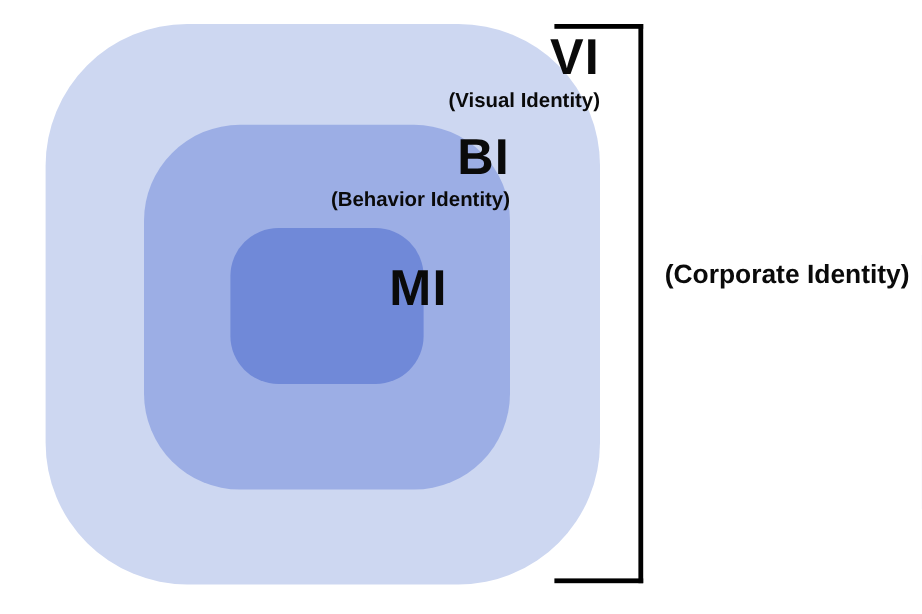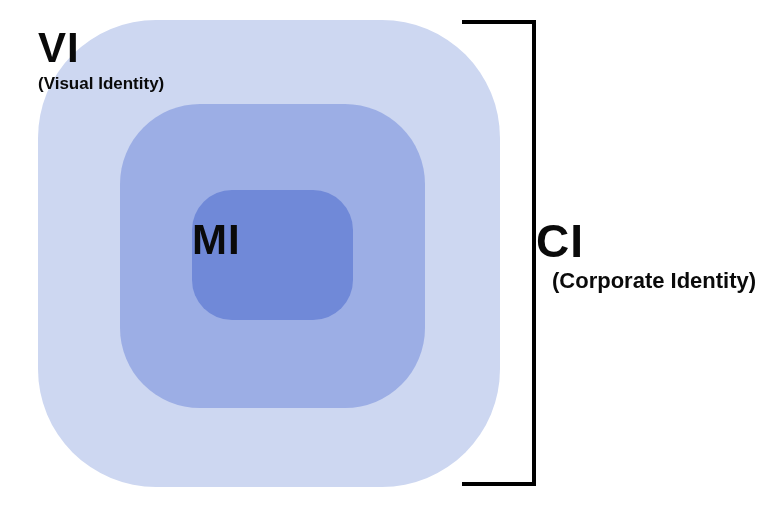--- a/index.html
+++ b/index.html
@@ -39,21 +39,21 @@
   .layer.mi {
     left: 192px;
     top: 190px;
     width: 161px;
     height: 130px;
     border-radius: 40px;
     background: #7089d8;
   }
   .label {
     position: absolute;
-    text-align: left;
+    text-align: right;
     white-space: nowrap;
   }
   .label .abbr {
     font-size: 42px;
     line-height: 46px;
     letter-spacing: 1px;
   }
   .label .full {
     font-size: 17px;
     line-height: 26px;
@@ -90,25 +90,28 @@
 
   <div class="layer vi" style="background: rgb(205, 215, 241);"></div>
   <div class="layer bi" style="background: rgb(156, 174, 229);"></div>
   <div class="layer mi" style="background: rgb(112, 137, 216);"></div>
 
   <div class="label vi-label">
     <div class="abbr">VI</div>
     <div class="full">(Visual Identity)</div>
   </div>
 
+  <div class="label bi-label">
+    <div class="abbr">BI</div>
+    <div class="full">(Behavior Identity)</div>
+  </div>
 
   <div class="label mi-label">
     <div class="abbr">MI</div>
   </div>
 
   <div class="bracket" style="border-color: rgb(0, 0, 0);"></div>
 
   <div class="label ci-label">
-    <div class="abbr">CI</div>
     <div class="full">(Corporate Identity)</div>
   </div>
 
 </div>
 
 </body></html>

